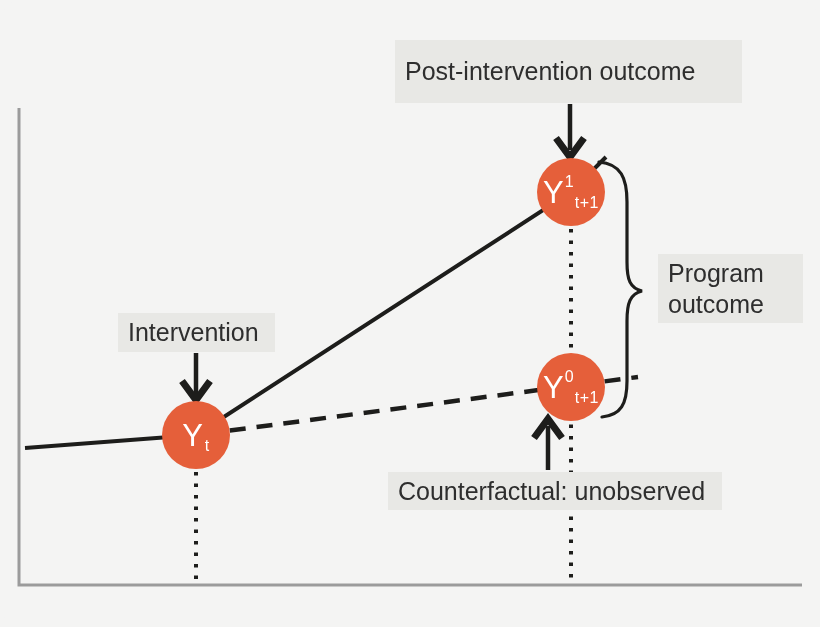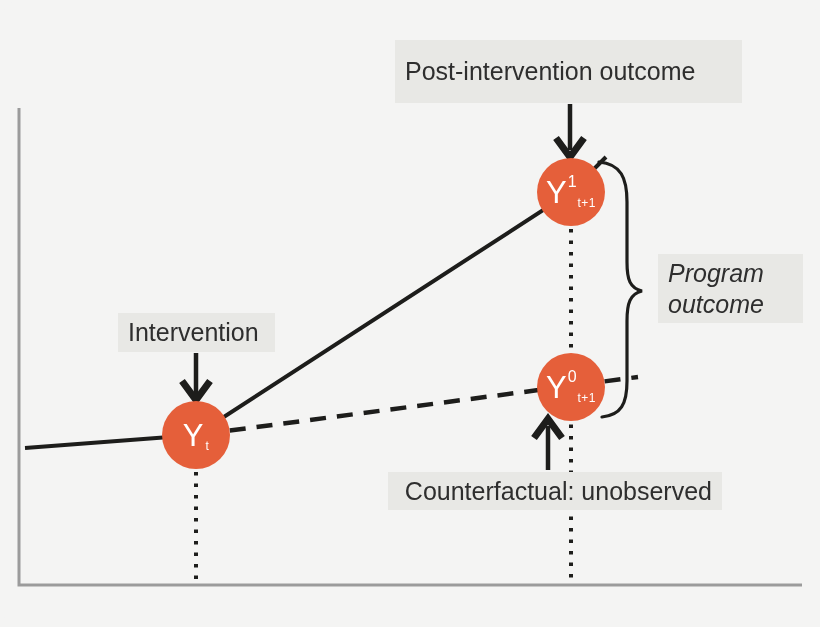--- a/index.html
+++ b/index.html
@@ -49,21 +49,21 @@
     width:68px;height:68px;
     border-radius:50%;
     background:var(--node-fill);
     color:var(--node-text);
     display:flex;
     align-items:center;
     justify-content:center;
   }
   .nbase{font-size:31px;line-height:1;}
   .nsup{font-size:16px;line-height:1;transform:translateY(-10px);margin-left:1px;}
-  .nsub{font-size:12px;line-height:1;transform:translateY(11px);margin-left:1px;letter-spacing:0.5px;}
+  .nsub{font-size:16px;line-height:1;transform:translateY(11px);margin-left:1px;letter-spacing:0.5px;}
 </style>
 </head>
 <body>
 
 <div class="stage">
 
   <svg class="layer" width="820" height="627" viewBox="0 0 820 627">
 
     <path class="axis-path" d="M19 108 L19 585 L802 585"></path>
 
@@ -95,26 +95,26 @@
   </svg>
 
   <div class="label-box" style="left:395px;top:40px;width:347px;height:63px;">
     <span>Post-intervention outcome</span>
   </div>
 
   <div class="label-box" style="left:118px;top:313px;width:157px;height:39px;">
     <span>Intervention</span>
   </div>
 
-  <div class="label-box" style="left:658px;top:254px;width:145px;height:69px;font-style:italic;">
+  <div class="label-box" style="left:658px;top:254px;width:145px;height:69px;">
     <span>Program</span>
     <span>outcome</span>
   </div>
 
-  <div class="label-box" style="left:388px;top:472px;width:334px;height:38px;text-align:right;">
+  <div class="label-box" style="left:388px;top:472px;width:334px;height:38px;">
     <span>Counterfactual: unobserved</span>
   </div>
 
   <div class="node" style="left:162px;top:401px;">
     <span class="nbase">Y</span>
     <span class="nsup"></span>
     <span class="nsub">t</span>
   </div>
 
   <div class="node" style="left:537px;top:158px;">

